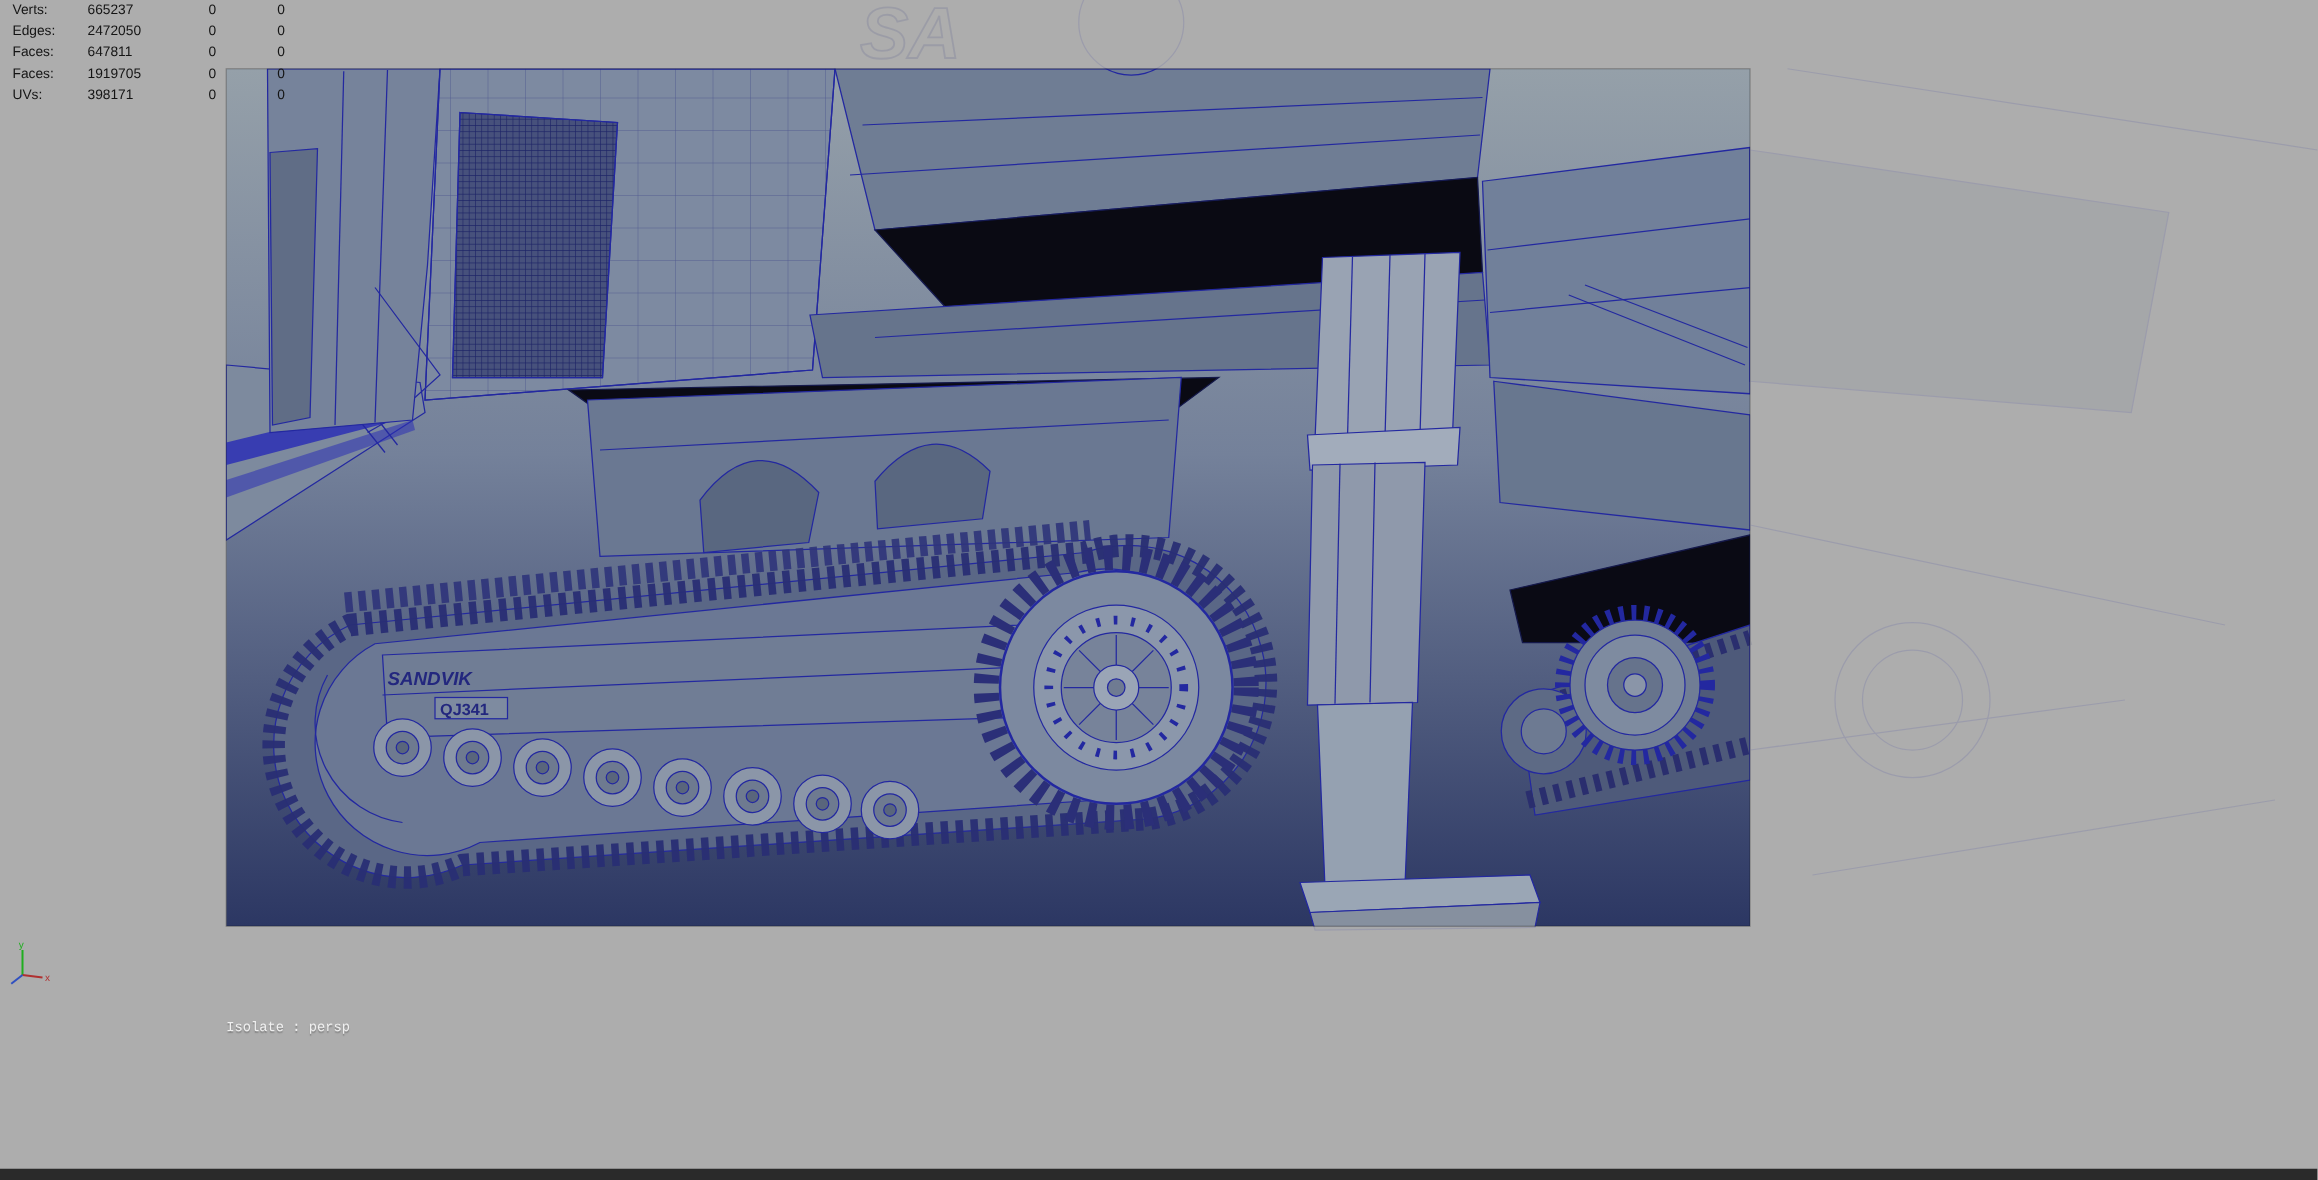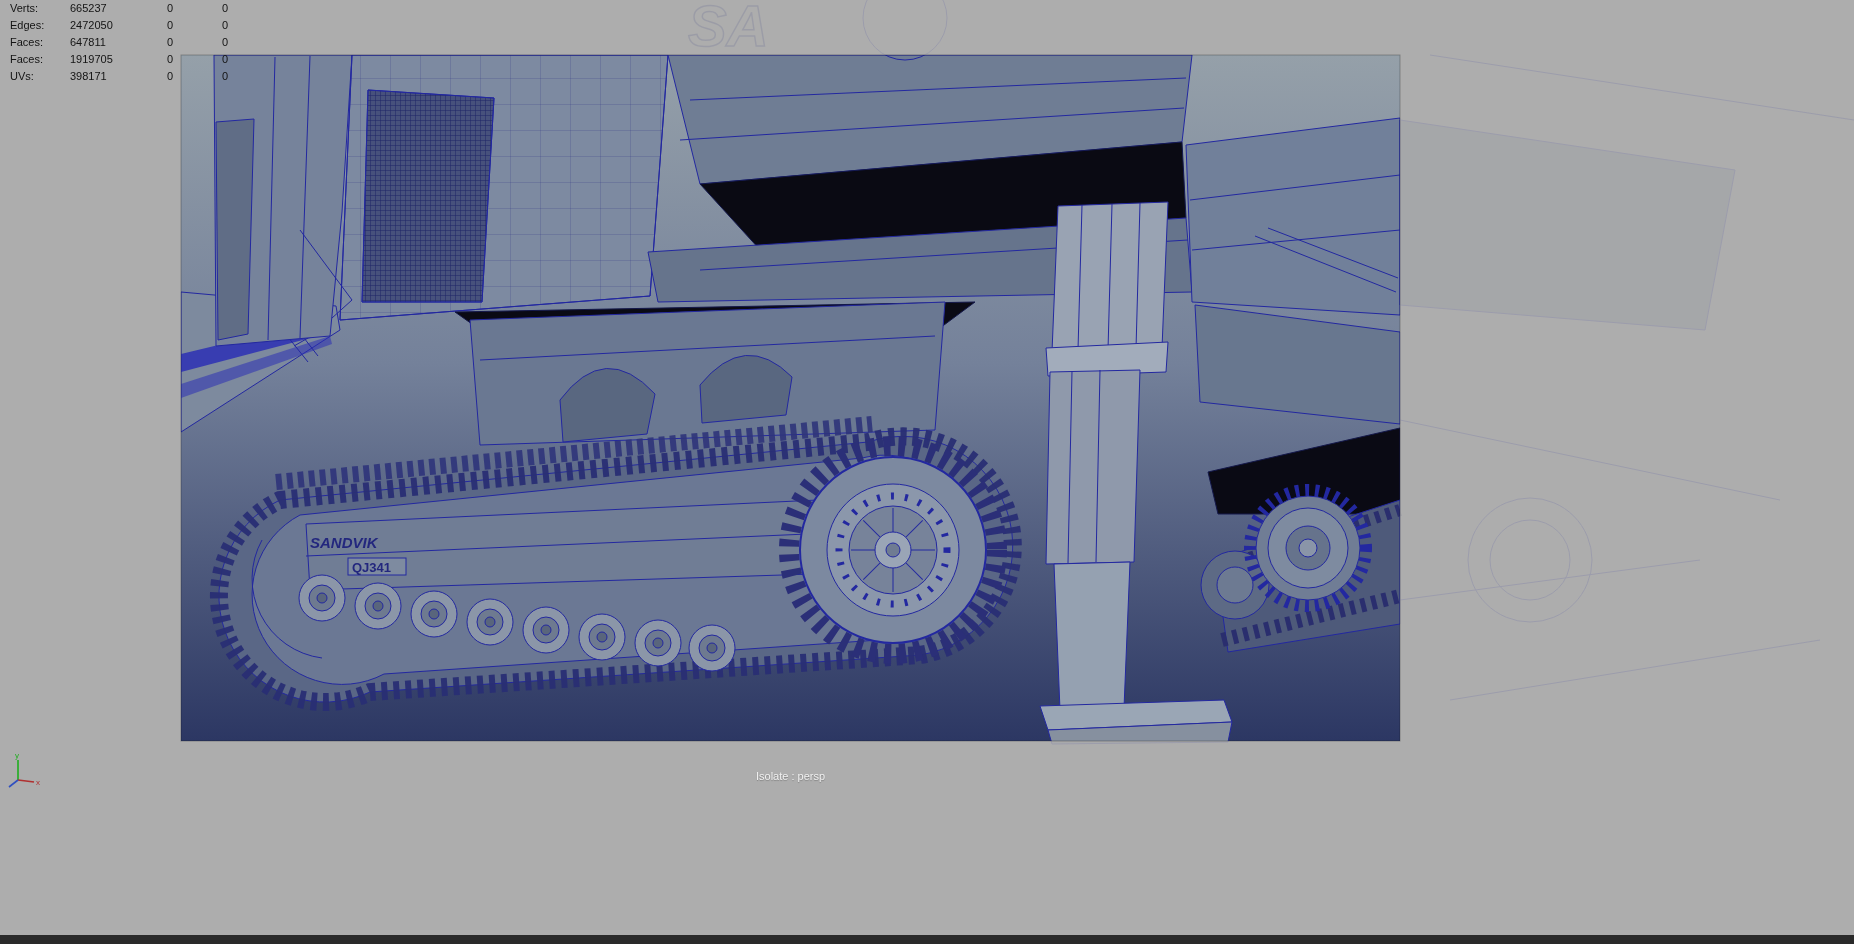--- a/index.html
+++ b/index.html
@@ -25,23 +25,24 @@
   .hud-stats .v3{display:inline-block;width:55px;text-align:right;}
 
   
   .gate-label{
     position:absolute;left:181px;top:6px;width:1219px;
     text-align:center;font-size:11px;font-weight:bold;color:#2f8f2f;
   }
 
   
   .iso-label{
-    position:absolute;left:181px;top:770px;width:1219px;
-    text-align:center;font-size:11px;color:#f0f0f0;
+    position:absolute;left:181px;top:817px;width:1219px;
+    text-align:left;font-size:11px;color:#f0f0f0;
     text-shadow:0 1px 1px rgba(0,0,0,0.25);
+    font-family:Liberation Mono, monospace;
   }
 
   
   .axis{position:absolute;left:4px;top:750px;}
 
   
   .bottom-strip{
     position:absolute;left:0;bottom:0;width:1854px;height:9px;
     background:#2a2a2a;
   }

